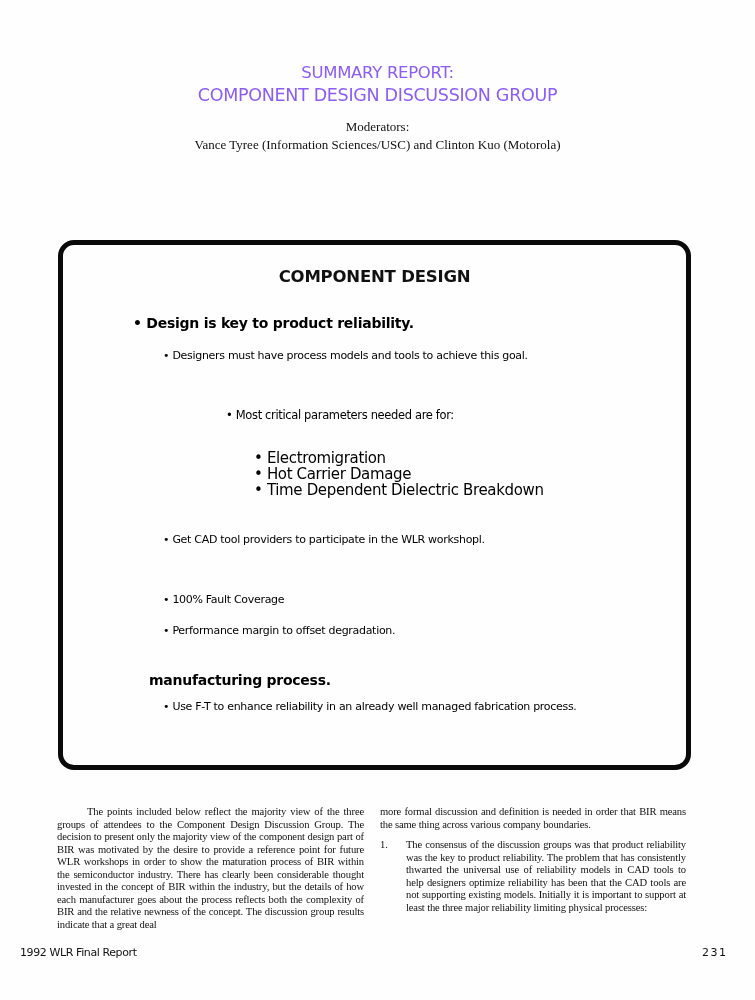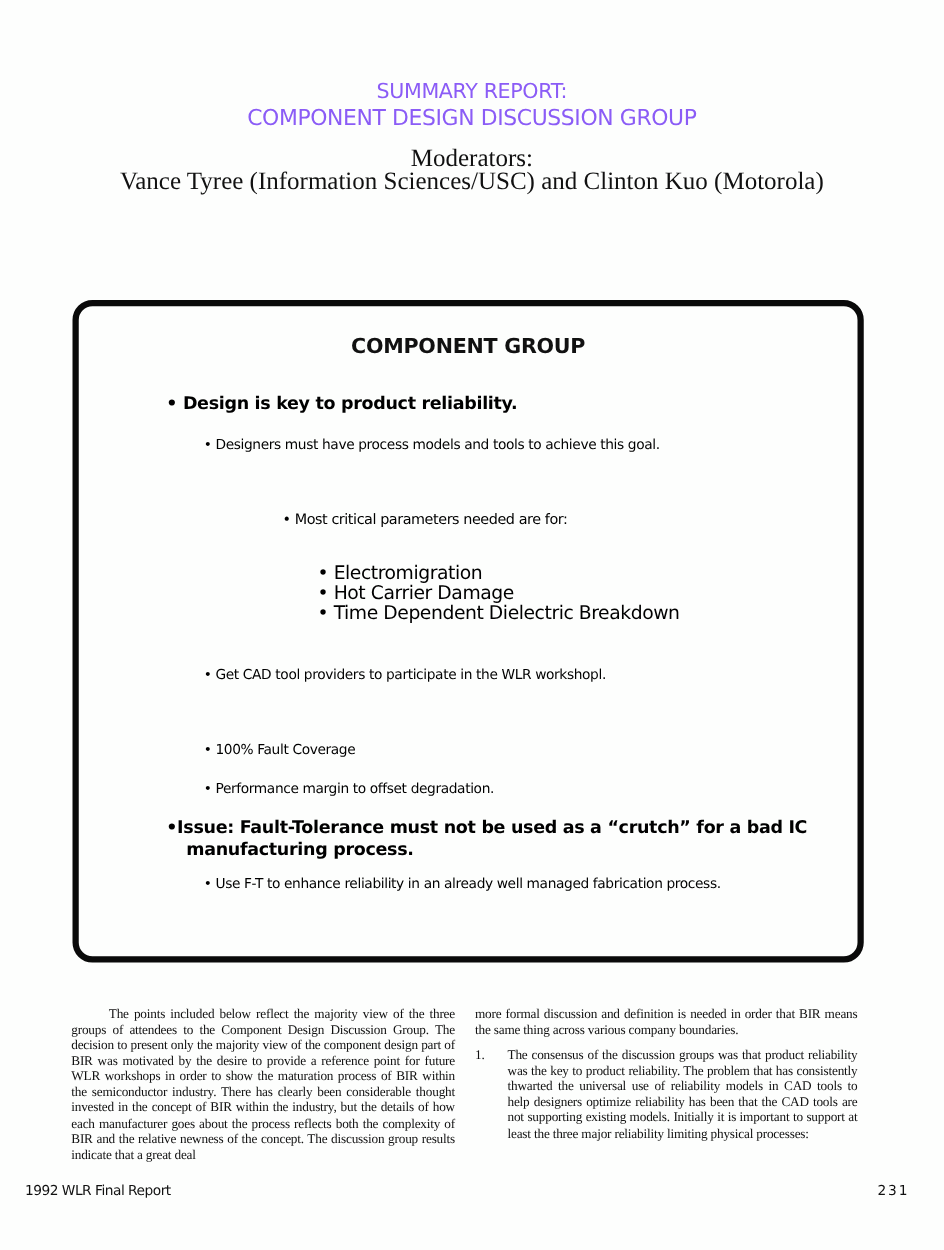--- a/index.html
+++ b/index.html
@@ -2,21 +2,21 @@
 <html><head>
 <meta charset="utf-8">
 <style>
   * { box-sizing: border-box; margin: 0; padding: 0; }
   html, body { width: 755px; height: 1000px; background: #fdfefd; overflow: hidden; }
   body { position: relative; color: #111; font-family: "Liberation Serif", serif; }
 
   .title-block { position: absolute; left: 0; top: 62px; width: 755px; text-align: center; }
   .title-line { font-family: "DejaVu Sans", sans-serif; font-weight: normal; font-size: 16.5px; letter-spacing: -0.3px; line-height: 22px; color: #8b5cf6; }
   .title-line.second { font-size: 17.5px; }
-  .moderators { position: absolute; left: 0; top: 118px; width: 755px; text-align: center; font-size: 20px; line-height: 18px; }
+  .moderators { position: absolute; left: 0; top: 118px; width: 755px; text-align: center; font-size: 13px; line-height: 18px; }
 
   .slide-box {
     position: absolute; left: 58px; top: 240px; width: 633px; height: 530px;
     border: 5px solid #0a0a0a; border-radius: 16px; background: #fdfefd;
   }
   .slide-title { position: absolute; left: 0; top: 22px; width: 100%; text-align: center;
     font-family: "DejaVu Sans", sans-serif; font-weight: bold; font-size: 16.5px; letter-spacing: -0.2px; }
 
   .bullet { position: absolute; white-space: nowrap; font-family: "DejaVu Sans", sans-serif; color: #000000; }
   .b1 { font-weight: bold; font-size: 14px; letter-spacing: -0.25px; }
@@ -40,32 +40,31 @@
 <div class="title-block">
   <div class="title-line">SUMMARY REPORT:</div>
   <div class="title-line second">COMPONENT DESIGN DISCUSSION GROUP</div>
 </div>
 <div class="moderators">
   <div>Moderators:</div>
   <div>Vance Tyree (Information Sciences/USC) and Clinton Kuo (Motorola)</div>
 </div>
 
 <div class="slide-box">
-  <div class="slide-title">COMPONENT GROUP</div>
+  <div class="slide-title">COMPONENT DESIGN</div>
 
   <div class="bullet b1" style="left:70px; top:70px;">• Design is key to product reliability.</div>
   <div class="bullet b2" style="left:100px; top:104px;">• Designers must have process models and tools  to achieve this goal.</div>
   <div class="bullet b3" style="left:163px; top:163px;">• Most critical parameters needed are for:</div>
   <div class="bullet b4" style="left:191px; top:192px;">• Electromigration</div>
   <div class="bullet b4" style="left:191px; top:208px;">• Hot Carrier Damage</div>
   <div class="bullet b4" style="left:191px; top:224px;">• Time Dependent Dielectric Breakdown</div>
   <div class="bullet b2" style="left:100px; top:288px;">• Get CAD tool providers to participate in the WLR workshopl.</div>
   <div class="bullet b2" style="left:100px; top:348px;">• 100% Fault Coverage</div>
   <div class="bullet b2" style="left:100px; top:379px;">• Performance margin to offset degradation.</div>
-  <div class="bullet b1" style="left:70px; top:409px;">•Issue: Fault-Tolerance must not be used as a “crutch” for a bad  IC</div>
   <div class="bullet b1" style="left:86px; top:427px;">manufacturing process.</div>
   <div class="bullet b2" style="left:100px; top:455px;">• Use F-T to enhance reliability in an already  well managed fabrication process.</div>
 </div>
 
 <div class="col col-left">
   <p>The points included below reflect the majority view of the three groups of attendees to the Component Design Discussion Group. The decision to present only the majority view of the component design part of BIR was motivated by the desire to provide a reference point for future WLR workshops in order to show the maturation process of BIR within the semiconductor industry. There has clearly been considerable thought invested in the concept of BIR within the industry, but the details of how each manufacturer goes about the process reflects both the complexity of BIR and the relative newness of the concept. The discussion group results indicate that a great deal</p>
 </div>
 
 <div class="col col-right">
   <p>more formal discussion and definition is needed in order that BIR means the same thing across various company boundaries.</p>

